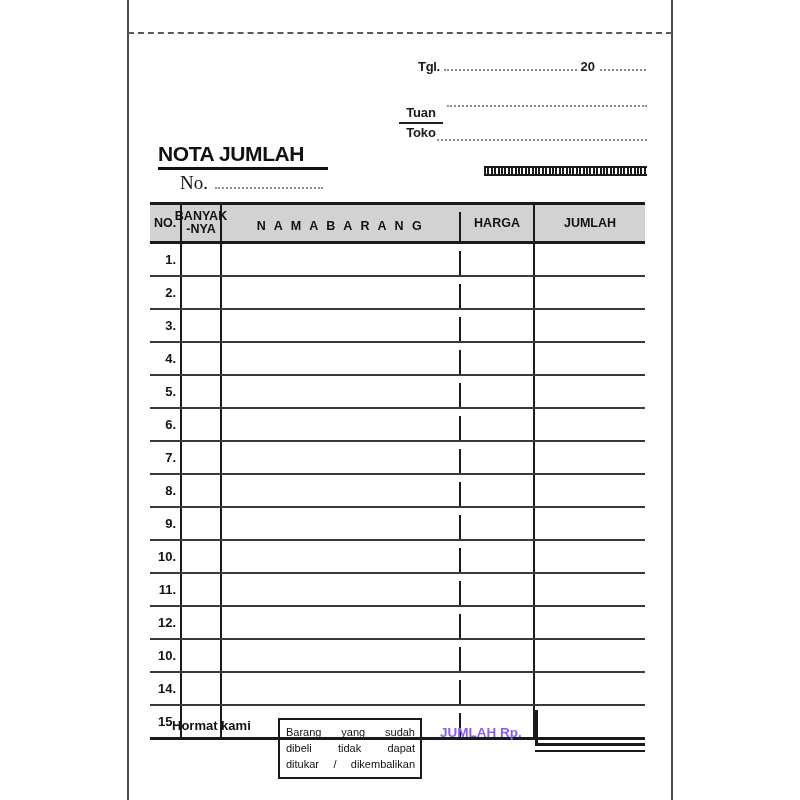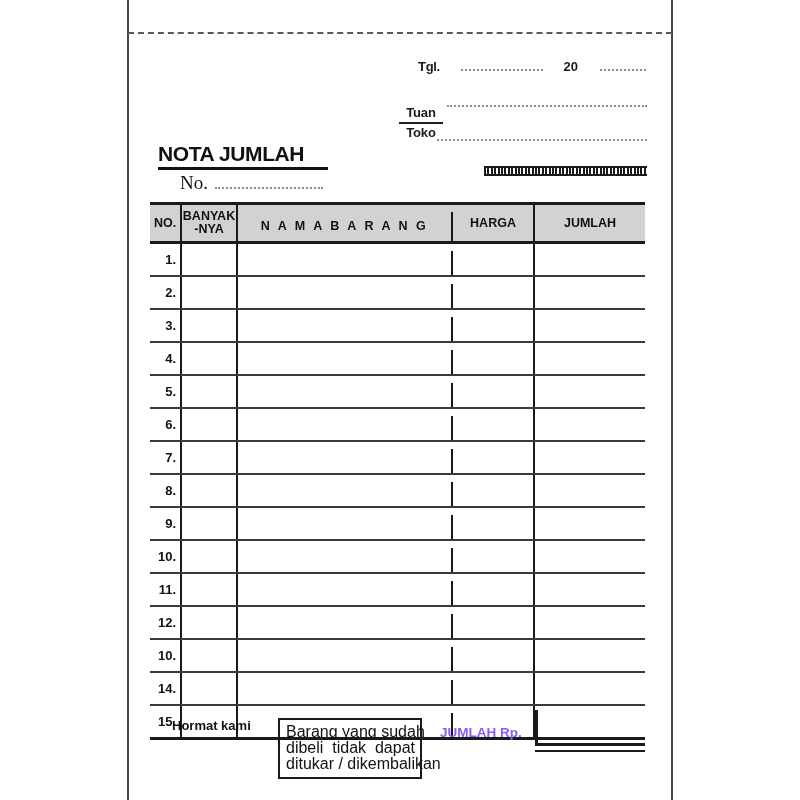--- a/index.html
+++ b/index.html
@@ -39,21 +39,20 @@
   }
 
   
   .hdr-tgl {
     position: absolute;
     left: 418px;
     top: 60px;
     display: flex;
     align-items: flex-end;
     width: 228px;
-    gap: 17px;
   }
   .lbl-tgl {
     font-weight: bold;
     font-size: 13px;
     line-height: 13px;
     letter-spacing: -0.3px;
   }
   .dots-a {
     flex: 1 1 auto;
     margin: 0 4px 2px 4px;
@@ -180,23 +179,23 @@
     justify-content: center;
     line-height: 13px;
   }
   .cell {
     box-sizing: border-box;
     border-right: 2px solid #1a1a1a;
   }
   .cell:last-child { border-right: none; }
 
   .c-no     { width: 32px; }
-  .c-qty    { width: 56px; }
+  .c-qty    { width: 40px; }
   .c-name   { flex: 1 1 auto; margin-top: 7px; }
-  .c-price  { width: 82px; }
+  .c-price  { width: 74px; }
   .c-total  { width: 110px; }
 
   .c-name-head { letter-spacing: 2.5px; }
 
   .tbl-body .tbl-row {
     border-bottom: 2px solid #3a3a3a;
     height: 31px;
   }
   .tbl-body .tbl-row:last-child {
     border-bottom: 3px solid #1a1a1a;
@@ -225,21 +224,21 @@
   .foot-note {
     position: absolute;
     left: 278px;
     top: 718px;
     width: 144px;
     border: 2px solid #1a1a1a;
     padding: 4px 5px 5px 6px;
     box-sizing: border-box;
   }
   .foot-note-line {
-    font-size: 16px;
+    font-size: 11px;
     line-height: 16px;
     color: #111111;
     text-align: justify;
     text-align-last: justify;
     white-space: nowrap;
   }
   .foot-jumlah-label {
     position: absolute;
     left: 440px;
     top: 725px;

